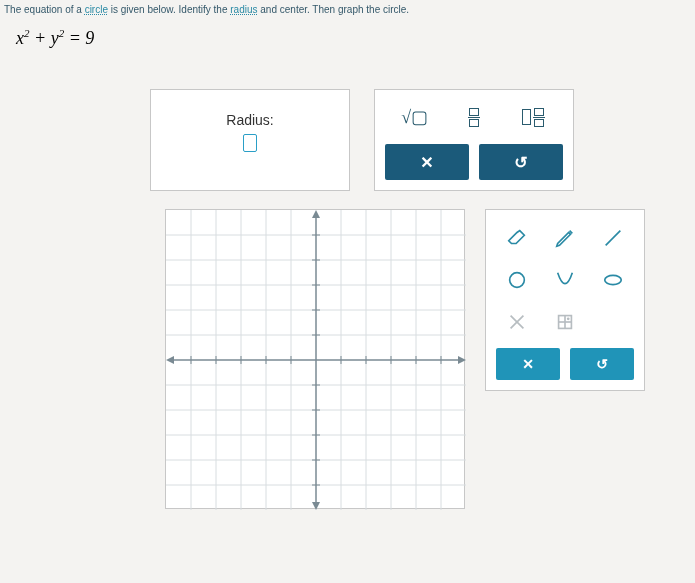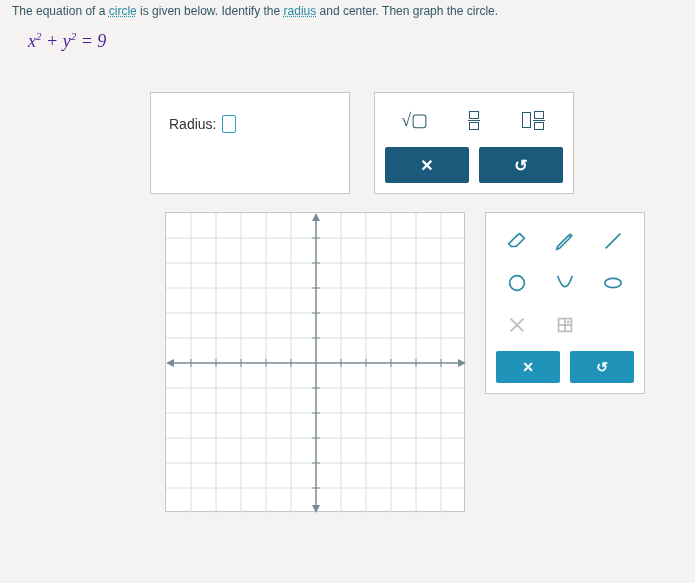--- a/index.html
+++ b/index.html
@@ -4,38 +4,38 @@
 <style>
   * { box-sizing: border-box; margin: 0; padding: 0; }
   body {
     width: 695px; height: 583px;
     font-family: Arial, sans-serif;
     background: #f4f3f1;
     color: #2a5b6e;
     font-size: 14px;
     overflow: hidden;
   }
-  .question { padding: 4px 12px; font-size: 12px; color: #34586a; }
+  .question { padding: 4px 4px; font-size: 10px; color: #34586a; }
   .question .link { color: #2a8aa5; text-decoration: underline dotted; }
   .equation {
     font-family: "Times New Roman", serif;
     font-style: italic;
     font-size: 18px;
-    color: #4c1d95;
-    margin: 8px 0 10px 28px;
+    color: #000000;
+    margin: 8px 0 10px 16px;
   }
   .equation sup { font-size: 11px; }
   .midrow { display: flex; gap: 24px; margin-left: 150px; margin-top: 40px; }
   .answer-box {
     border: 1px solid #c7c7c7;
     background: #fff;
     padding: 14px 18px;
     width: 200px;
   }
-  .answer-box .row { display: flex; align-items: center; gap: 6px; margin: 8px 0; color: #333; font-size: 14px; }
+  .answer-box .row { display: flex; align-items: center; gap: 6px; margin: 8px 0; color: #333; font-size: 14px; flex-direction: column; }
   .placeholder-box {
     display: inline-block; width: 14px; height: 18px;
     border: 1.5px solid #2a9fc7; border-radius: 2px;
   }
   .paren-box {
     display: inline-flex; align-items: center;
     color: #2a9fc7; font-size: 18px; font-weight: bold;
   }
   .paren-box .mini { display:inline-block; width:10px; height:16px; border:1.5px solid #2a9fc7; border-radius:2px; margin:0 2px; }
   .paren-box .comma { color:#2a9fc7; margin:0 1px; }

